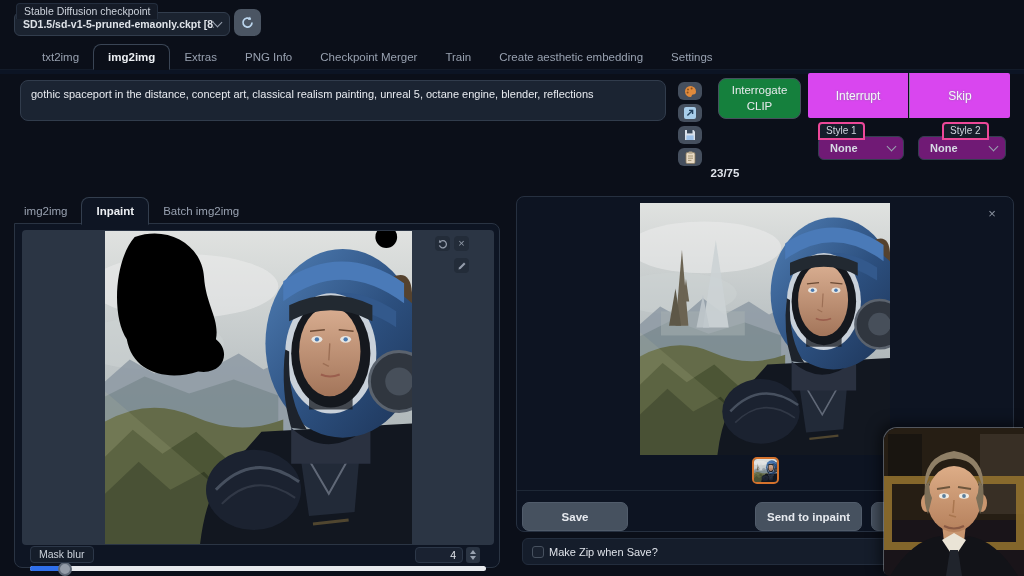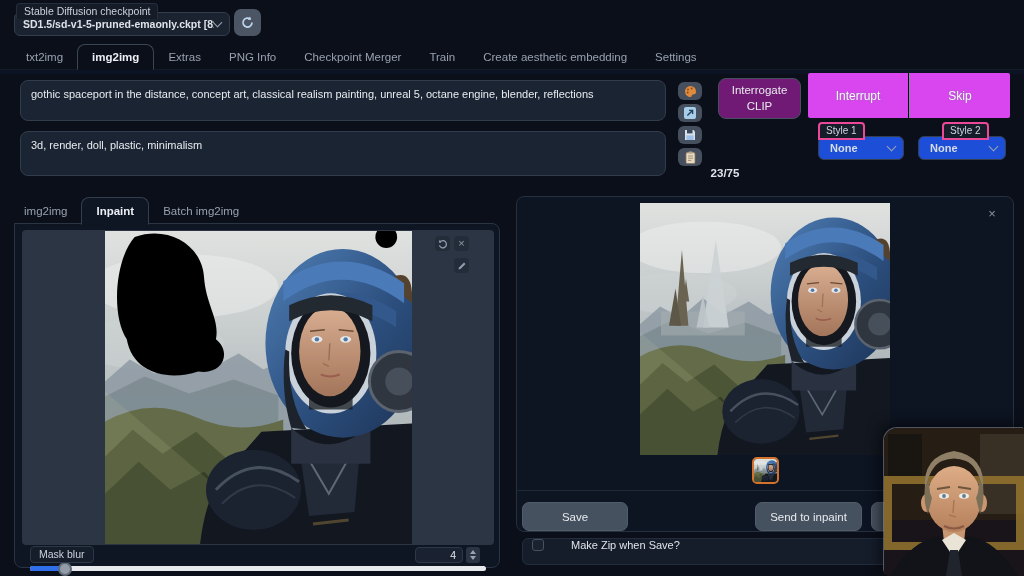--- a/index.html
+++ b/index.html
@@ -9,39 +9,39 @@
   .abs { position:absolute; }
 
   
   .chk-label { left:16px; top:3px; font-size:10.5px; color:#ccd2db; background:#151b27; border:1px solid #242e3e; border-bottom:none; padding:1px 7px 2px; border-radius:4px 4px 0 0; z-index:3; }
   .chk-select { left:14px; top:12px; width:216px; height:24px; background:#1b2330; border:1px solid #323d4d; border-radius:6px; display:flex; align-items:center; padding:0 8px; z-index:2; }
   .chk-select .val { font-size:10.5px; font-weight:bold; color:#dfe3e9; white-space:nowrap; overflow:hidden; flex:1; }
   .chev { width:7px; height:7px; border-right:1.6px solid #9aa3b1; border-bottom:1.6px solid #9aa3b1; transform:rotate(45deg); margin-top:-4px; flex:none; }
   .reload-btn { left:234px; top:9px; width:27px; height:27px; background:#4b5563; border-radius:7px; display:flex; align-items:center; justify-content:center; }
 
   
-  .nav-tabs { left:0; top:42px; width:1024px; height:28px; display:flex; align-items:flex-end; padding-left:12px; border-bottom:1px solid #131b29; }
+  .nav-tabs { left:0; top:42px; width:1024px; height:28px; display:flex; align-items:flex-end; padding-left:28px; border-bottom:1px solid #131b29; }
   .nav-tab { font-size:11.5px; color:#98a1b0; padding:6px 14px; cursor:pointer; white-space:nowrap; }
   .nav-tab.active { color:#eceff3; font-weight:bold; background:#0b0f19; border:1px solid #3a4555; border-bottom:1px solid #0b0f19; border-radius:8px 8px 0 0; margin-bottom:-1px; }
   .nav-strip { left:0; top:70px; width:1024px; height:4px; background:#0c1424; }
 
   
   textarea.prompt { left:20px; top:80px; width:646px; height:41px; background:#1b2432; border:1px solid #313c4c; border-radius:8px; color:#e8ebf0; font-size:11px; font-family:"Liberation Sans",sans-serif; padding:6px 10px; resize:none; position:absolute; line-height:1.3; }
   textarea.negative { top:131px; height:45px; }
 
   
   .toolcol-btn { width:24px; height:18px; background:#454f5e; border-radius:6px; display:flex; align-items:center; justify-content:center; position:absolute; left:678px; }
   .token-counter { left:676px; top:167px; width:42px; text-align:center; font-size:11.5px; font-weight:bold; color:#dfe3ea;margin-left:28px; }
 
-  .interrogate { left:718px; top:78px; width:83px; height:41px; background:#701a75; border:1px solid #46505e; border-radius:8px; display:flex; flex-direction:column; align-items:center; justify-content:center; font-size:11.5px; color:#e8eaed; line-height:1.35; }
+  .interrogate { left:718px; top:78px; width:83px; height:41px; background:#15803d; border:1px solid #46505e; border-radius:8px; display:flex; flex-direction:column; align-items:center; justify-content:center; font-size:11.5px; color:#e8eaed; line-height:1.35; }
   .btn-light { top:73px; height:45px; background:#d946ef; display:flex; align-items:center; justify-content:center; font-size:12px; color:#f6f8fb; text-shadow:0 0 2px rgba(120,130,145,.8); }
   .interrupt { left:808px; width:100px; border-radius:2px 0 0 2px; }
   .skip { left:909px; width:101px; border-left:1px solid #848e9b; border-radius:0 2px 2px 0; }
   .style-label { top:122px; font-size:10px; color:#cfd5de; background:#151d2a; border:2px solid #ec4899; padding:1px 6px 2px; border-radius:4px 4px 0 0; z-index:2; }
-  .style-dd { top:136px; height:24px; background:#1d4ed8; border:1px solid #343f50; border-radius:6px; display:flex; align-items:center; padding:0 8px 0 11px; z-index:1; }
+  .style-dd { top:136px; height:24px; background:#701a75; border:1px solid #343f50; border-radius:6px; display:flex; align-items:center; padding:0 8px 0 11px; z-index:1; }
   .style-dd .val { flex:1; font-size:11px; font-weight:bold; color:#d7dce4; }
 
   
   .mode-tabs { left:10px; top:194px; height:30px; display:flex; align-items:flex-end; }
   .mode-tab { font-size:11.5px; color:#98a1b0; padding:7px 14px; white-space:nowrap; }
   .mode-tab.active { color:#eceff3; font-weight:bold; background:#0e1523; border:1px solid #333e4e; border-bottom:1px solid #0e1523; border-radius:8px 8px 0 0; margin-bottom:-1px; z-index:2; }
   .inpaint-panel { left:14px; top:223px; width:486px; height:345px; background:#0e1523; border:1px solid #2a3443; border-radius:0 8px 8px 8px; }
   .canvas { left:22px; top:230px; width:472px; height:315px; background:#2b3544; border-radius:4px; display:flex; align-items:center; justify-content:center; }
   .canvas-img { width:307px; height:313px; }
   .cv-btn { width:15px; height:15px; background:#232c39; border-radius:4px; display:flex; align-items:center; justify-content:center; color:#949dab; font-size:11px; line-height:1; }
@@ -55,22 +55,22 @@
   .slider-track { left:30px; top:566px; width:456px; height:5px; background:#e8eaee; border-radius:3px; }
   .slider-fill { left:30px; top:566px; width:37px; height:5px; background:#2f6feb; border-radius:3px 0 0 3px; }
   .slider-handle { left:58px; top:562px; width:14px; height:14px; background:#949ca8; border:2px solid #5f6977; border-radius:50%; }
 
   
   .results-panel { left:516px; top:196px; width:498px; height:336px; background:#0d1422; border:1px solid #263040; border-radius:8px; }
   .result-img { left:640px; top:203px; width:250px; height:252px; }
   .gallery-close { left:984px; top:205px; font-size:13px; color:#8b93a0; width:16px; height:16px; display:flex; align-items:center; justify-content:center; }
   .thumb { left:752px; top:457px; width:27px; height:27px; border:2px solid #d4722c; border-radius:5px; overflow:hidden; background:#000; }
   .results-divider { left:517px; top:490px; width:496px; height:1px; background:#1e2836; }
-  .act-btn { top:502px; height:29px; background:#46515f; border:1px solid #515c6b; border-radius:7px; display:flex; align-items:center; justify-content:center; font-size:11.5px; font-weight:normal; color:#e7eaef; }
-  .zip-panel { left:522px; top:538px; width:488px; height:27px; background:#151d2b; border:1px solid #232d3d; border-radius:6px; display:flex; padding-left:9px; gap:27px; }
+  .act-btn { top:502px; height:29px; background:#46515f; border:1px solid #515c6b; border-radius:7px; display:flex; align-items:center; justify-content:center; font-size:11.5px; font-weight:bold; color:#e7eaef; }
+  .zip-panel { left:522px; top:538px; width:488px; height:27px; background:#151d2b; border:1px solid #232d3d; border-radius:6px; display:flex; align-items:center; padding-left:9px; gap:5px; }
   .zip-check { width:12px; height:12px; background:#1a2230; border:1.5px solid #47515f; border-radius:3px; }
   .zip-label { font-size:11px; color:#dfe3ea; }
 
   
   .portrait { left:884px; top:428px; width:140px; height:148px; border-radius:14px 0 0 6px; overflow:hidden; box-shadow:-1px -1px 0 rgba(220,225,232,.35), -4px -4px 14px rgba(0,0,0,.55); z-index:10; }
   .hiddefs { position:absolute; width:0; height:0; }
 </style>
 </head>
 <body>
 
@@ -167,21 +167,20 @@
     <div class="nav-tab">Extras</div>
     <div class="nav-tab">PNG Info</div>
     <div class="nav-tab">Checkpoint Merger</div>
     <div class="nav-tab">Train</div>
     <div class="nav-tab">Create aesthetic embedding</div>
     <div class="nav-tab">Settings</div>
   </div>
   <div class="abs nav-strip"></div>
 
   <textarea class="prompt" spellcheck="false" style="">gothic spaceport in the distance, concept art, classical realism painting, unreal 5, octane engine, blender, reflections</textarea>
-  <textarea class="prompt negative" spellcheck="false" style="">3d, render, doll, plastic, minimalism</textarea>
 
   <div class="toolcol-btn" style="top:82px">
     <svg width="13" height="13" viewBox="0 0 13 13">
       <path d="M6.5 1 A5.5 5.5 0 1 0 6.5 12 C8 12 7.4 10.4 8.4 9.8 C9.6 9 12 10 12 6.5 A5.5 5.5 0 0 0 6.5 1 Z" fill="#e08a3c"></path>
       <circle cx="4" cy="4.4" r="1" fill="#8a4f1c"></circle>
         <circle cx="7.6" cy="3.4" r="1" fill="#8a4f1c"></circle>
         <circle cx="3.6" cy="7.6" r="1" fill="#8a4f1c"></circle>
     </svg>
   </div>
   <div class="toolcol-btn" style="top:104px">

